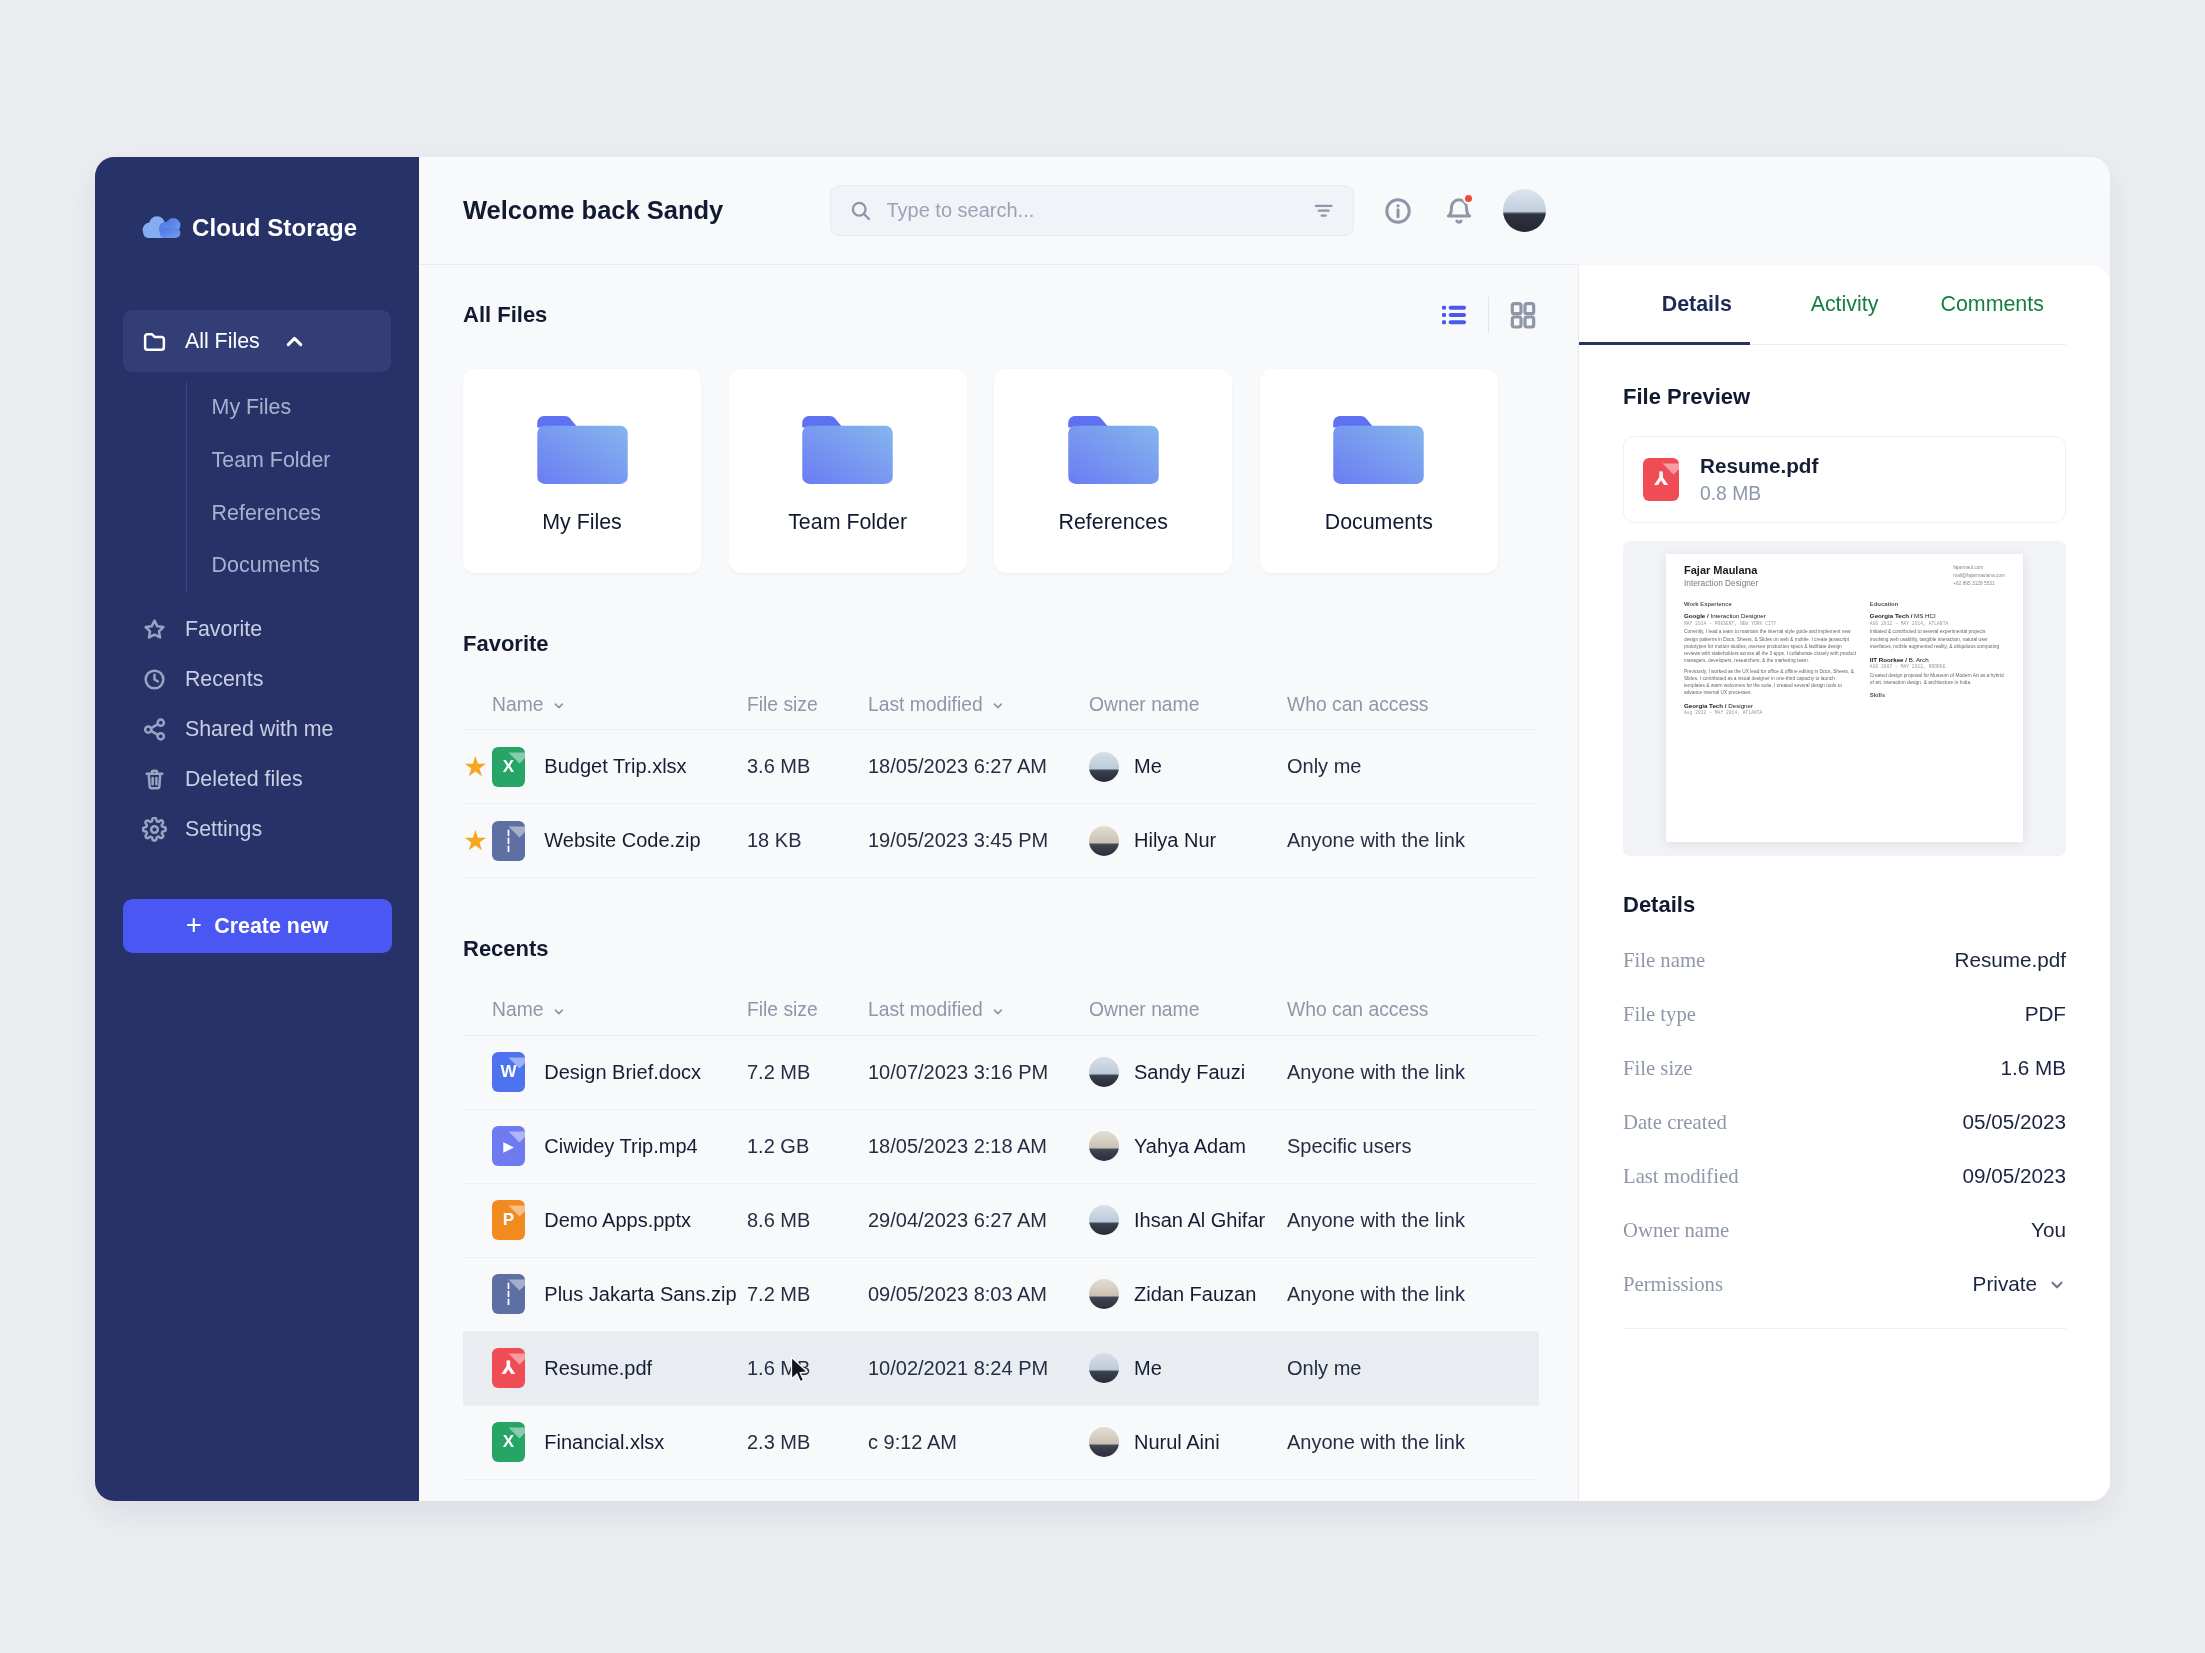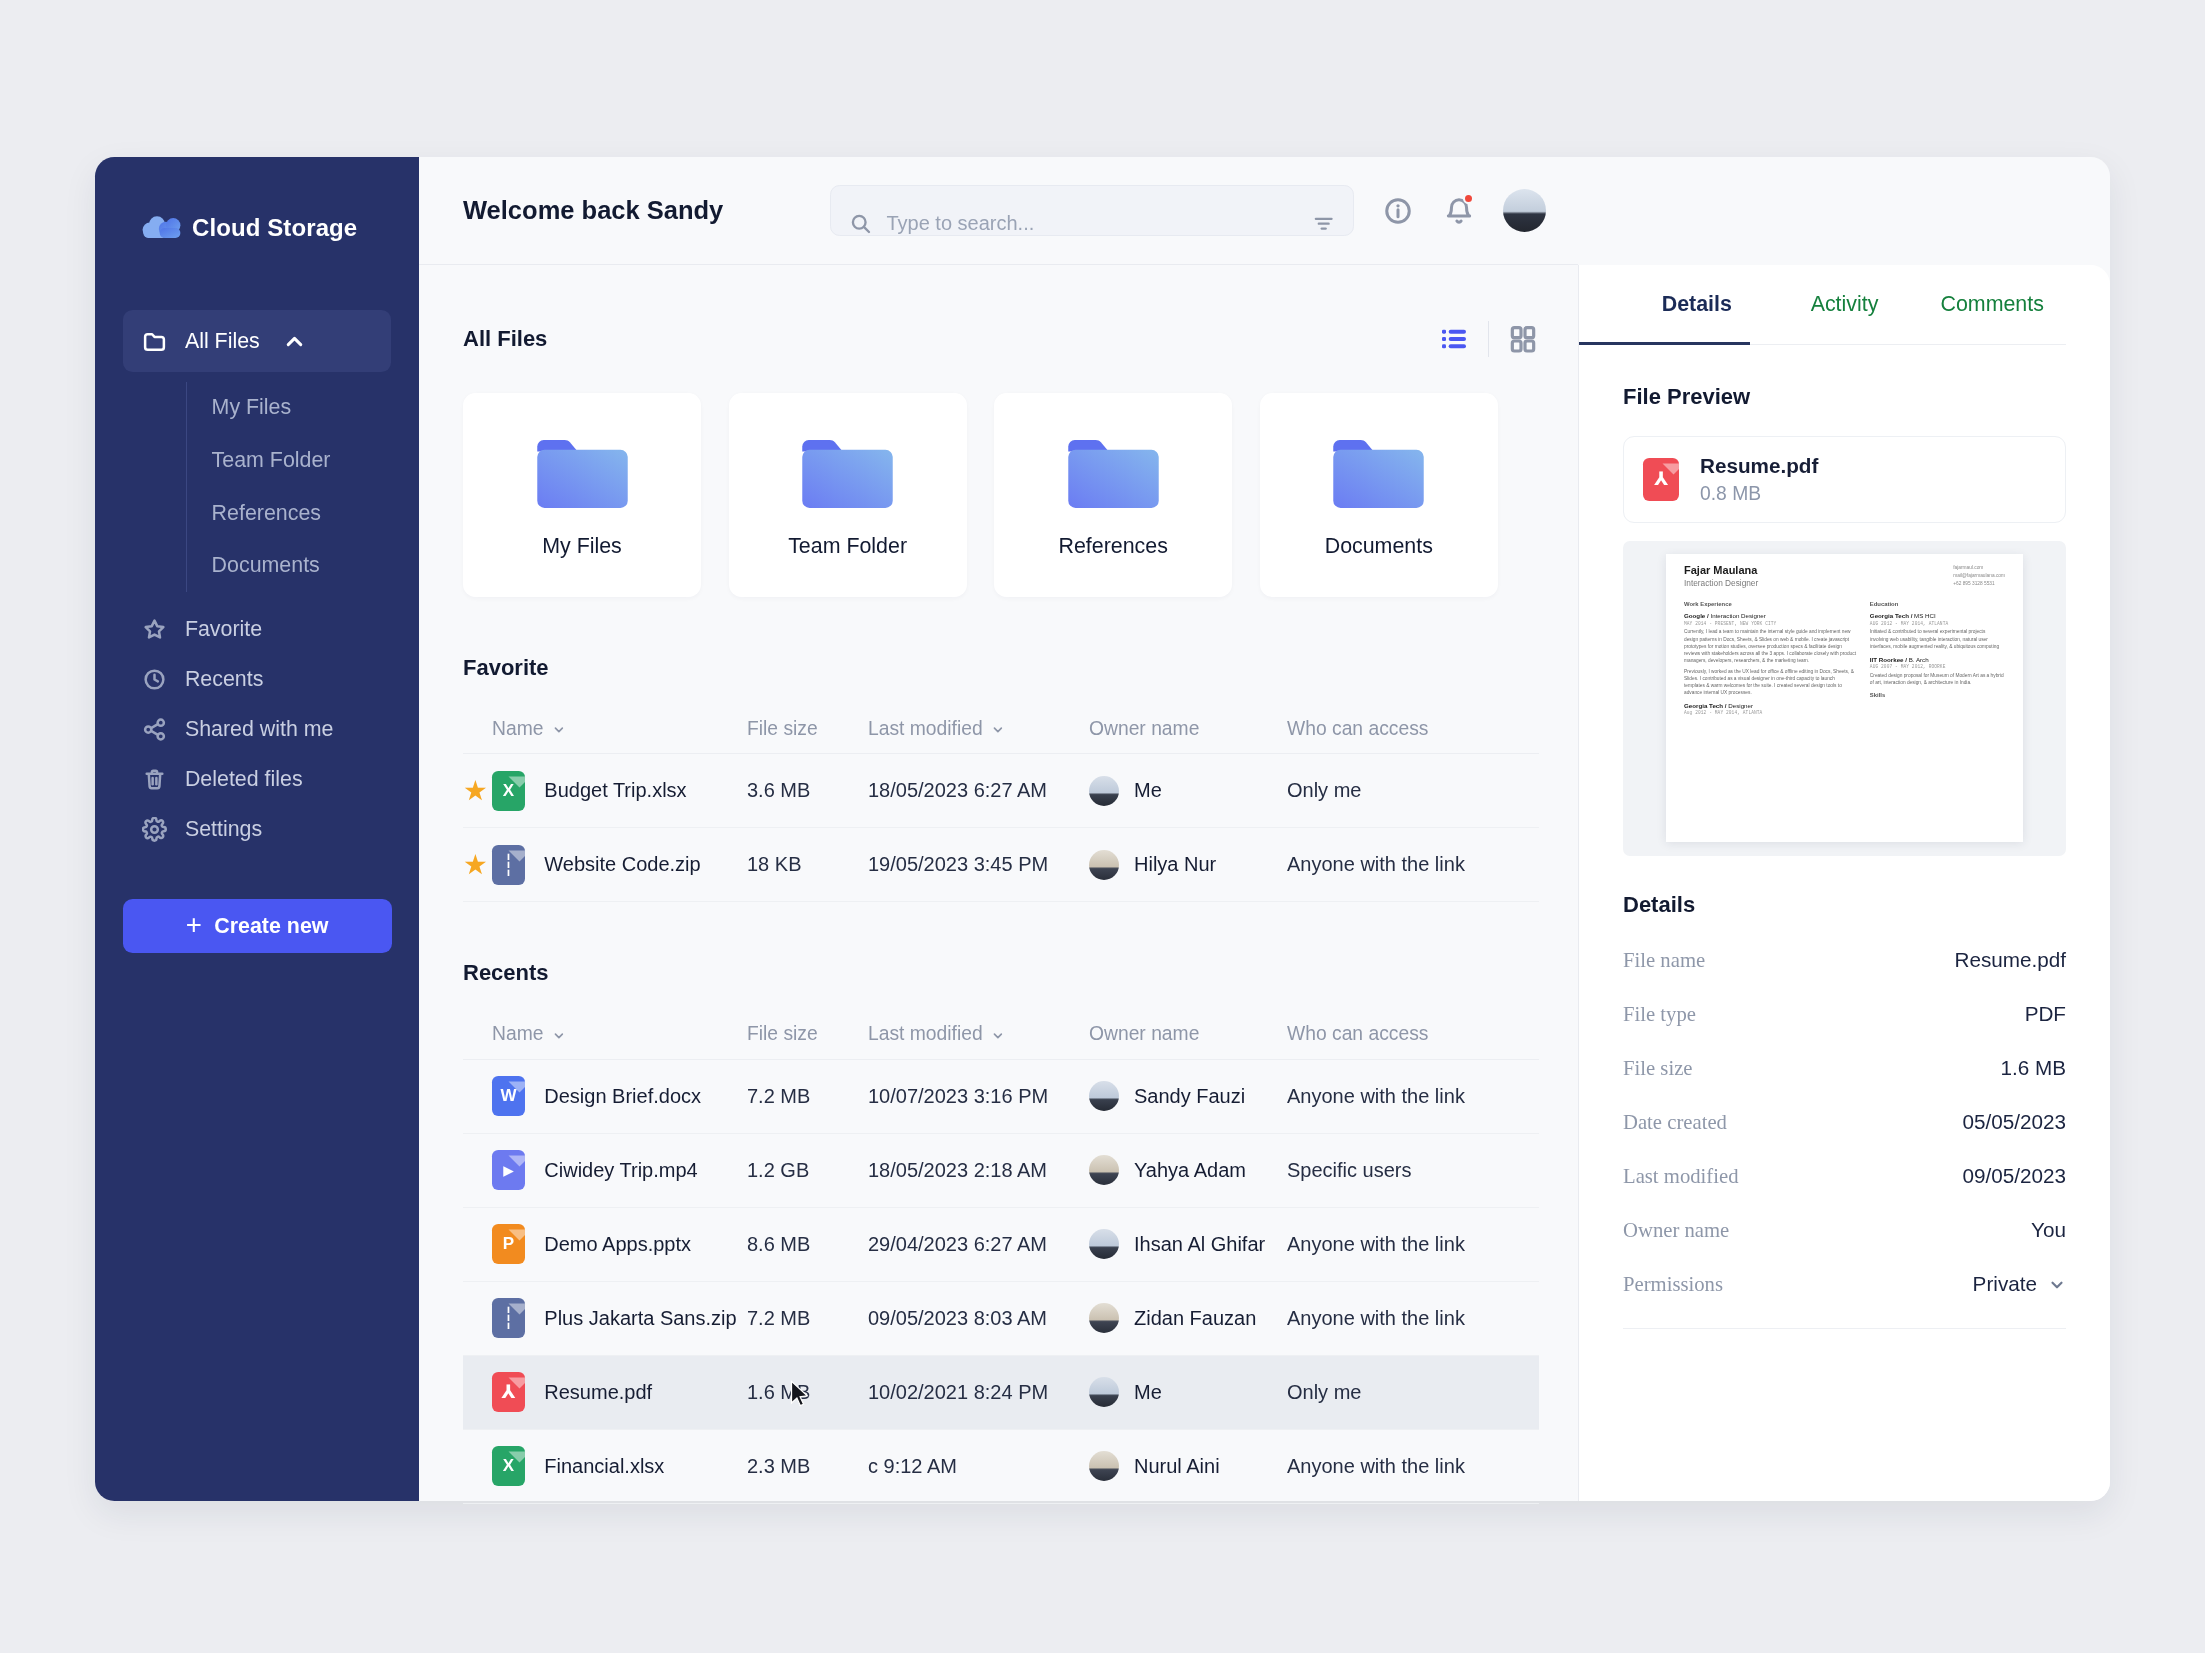--- a/index.html
+++ b/index.html
@@ -50,30 +50,30 @@
   .storage { position:absolute; left:27.6px; right:27.6px; bottom:32px; }
   .storage-top { display:flex; justify-content:space-between; align-items:center; }
   .storage-label { font-size:20px; font-weight:600; color:#FFFFFF; }
   .upgrade-link { font-size:20px; font-weight:600; color:#6272FF; text-decoration:underline; cursor:pointer; }
   .progress-track { margin-top:23.4px; height:11.7px; background:#3B4679; border-radius:6.2px; overflow:hidden; }
   .progress-fill { height:100%; background:#5FC6F5; border-radius:6.2px; width:21%; }
   .storage-usage { margin-top:19.3px; font-size:20px; color:#A9B2CD; }
   .storage-usage b { color:#FFFFFF; font-weight:700; }
 
   
-  .main { flex:1 1 auto; display:flex; flex-direction:column; min-width:0;gap:24px; }
+  .main { flex:1 1 auto; display:flex; flex-direction:column; min-width:0; }
   .header-band {
     height:108px; flex:0 0 108px; display:flex; align-items:center;
     border-bottom:1.4px solid #E9EBF0; padding:0 32px 0 44px;
   }
   .welcome { font-size:25.5px; font-weight:600; color:#121A31; }
   .header-right { margin-left:auto; display:flex; align-items:center; gap:27.6px; }
   .search-box {
     width:524px; height:51px; background:#F1F3F8; border:1.4px solid #E7EAF1;
-    border-radius:9.6px; display:flex; align-items:flex-end; padding:0 18px; gap:13.8px;
+    border-radius:9.6px; display:flex; align-items:center; padding:0 18px; gap:13.8px;
   }
   .search-box input {
     flex:1; border:none; outline:none; background:transparent;
     font-size:20px; color:#3A4256; font-family:inherit;
   }
   .search-box input::placeholder { color:#9AA3B5; }
   .icon-btn { width:33px; height:33px; display:flex; align-items:center; justify-content:center; position:relative; cursor:pointer; }
   .bell-dot { position:absolute; top:-1.4px; right:1.4px; width:11px; height:11px; border-radius:50%; background:#F0483B; border:2.1px solid #F8F9FB; }
   .avatar-lg {
     width:43px; height:43px; border-radius:50%;

